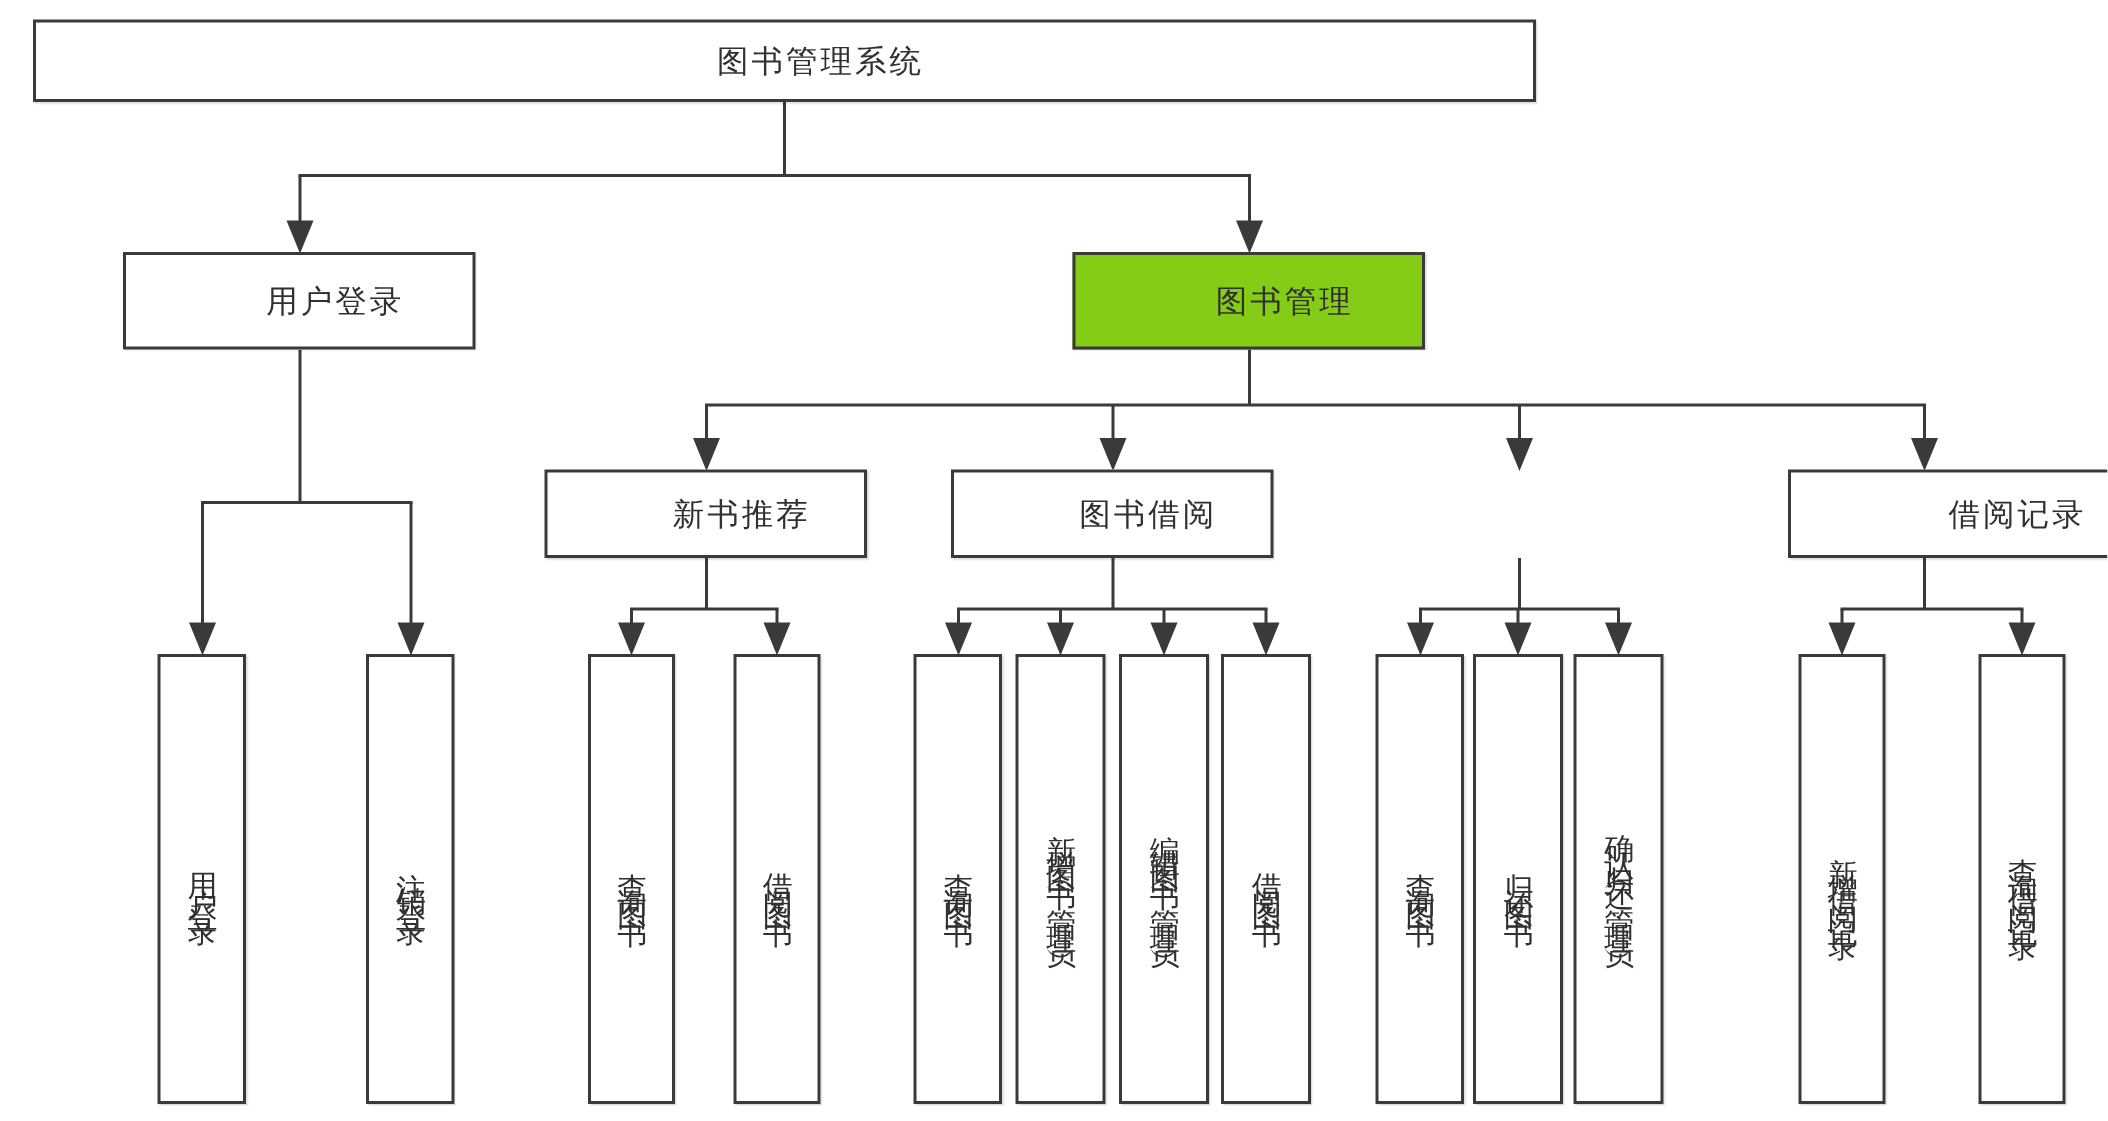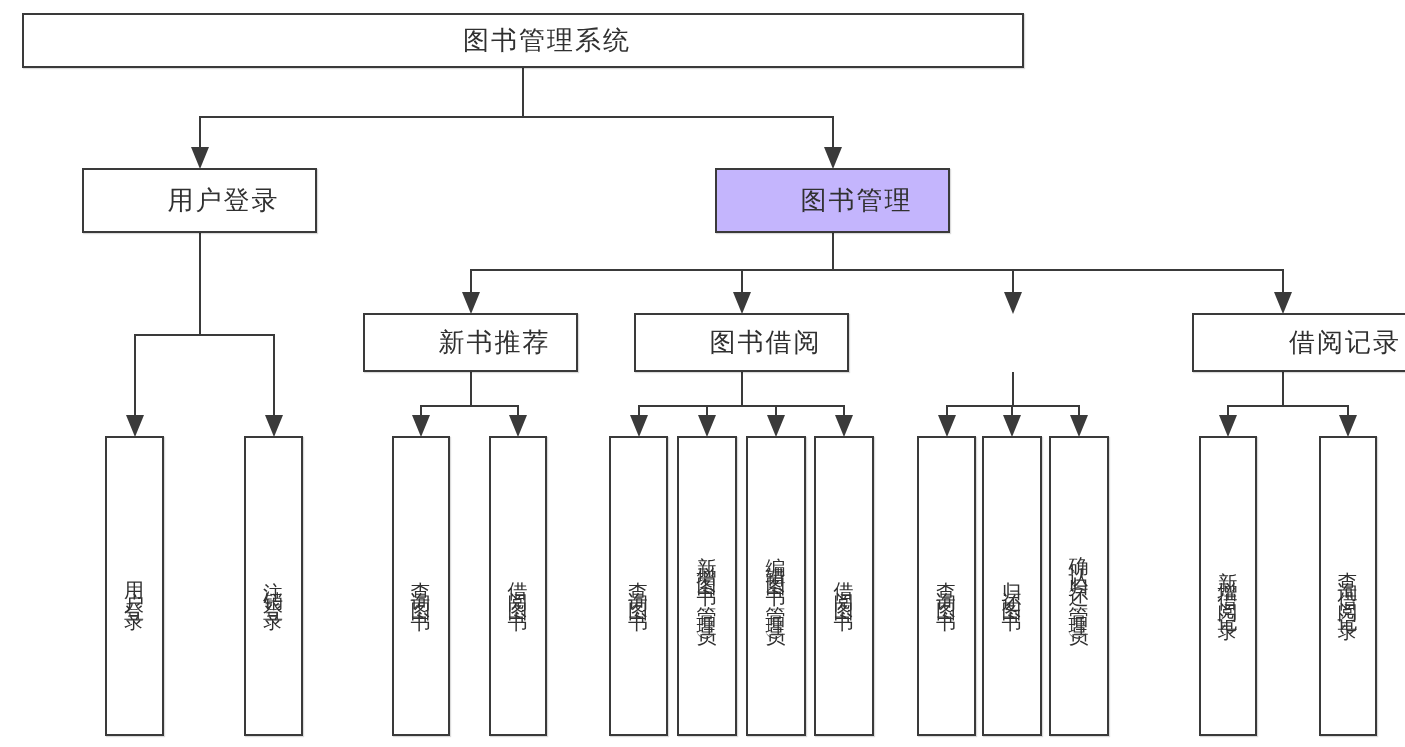--- a/index.html
+++ b/index.html
@@ -20,21 +20,21 @@
     border: 2px solid var(--line);
     background: #ffffff;
     color: var(--text);
     display: flex;
     align-items: center;
     justify-content: center;
     box-shadow: 1px 1px 1px rgba(0,0,0,0.14);
     white-space: nowrap;
   }
   .node.h {
-    font-size: 26px;
+    font-size: 21px;
     letter-spacing: 2px;
     padding-left: 48px;
   }
   .node.v {
     writing-mode: vertical-rl;
     text-orientation: mixed;
     font-size: 20px;
     line-height: 1;
     letter-spacing: 10px;
   }
@@ -112,21 +112,21 @@
       <div class="line" style="left: 1281.5px; top: 372px; width: 2px; height: 34px;"></div>
       <div class="line" style="left: 1227px; top: 405px; width: 122px; height: 2px;"></div>
       <div class="line" style="left: 1227px; top: 406px; width: 2px; height: 28px;"></div>
       <div class="arrow" style="left: 1219px; top: 415px;"></div>
       <div class="line" style="left: 1347px; top: 406px; width: 2px; height: 28px;"></div>
       <div class="arrow" style="left: 1339px; top: 415px;"></div>
     </div>
   <div class="layer" id="node-layer">
       <div class="node h" style="left: 22px; top: 13px; width: 1002px; height: 55px; background: rgb(255, 255, 255);">图书管理系统</div>
       <div class="node h" style="left: 82px; top: 168px; width: 235px; height: 65px; background: rgb(255, 255, 255);">用户登录</div>
-      <div class="node h" style="left: 715px; top: 168px; width: 235px; height: 65px; background: #c4b5fd;">图书管理</div>
+      <div class="node h" style="left: 715px; top: 168px; width: 235px; height: 65px; background: #84cc16;">图书管理</div>
       <div class="node h" style="left: 363px; top: 313px; width: 215px; height: 59px; background: rgb(255, 255, 255);">新书推荐</div>
       <div class="node h" style="left: 634px; top: 313px; width: 215px; height: 59px; background: rgb(255, 255, 255);">图书借阅</div>
       <div class="node h" style="left: 1175px; top: 313px; width: 258px; height: 59px; background: rgb(255, 255, 255); margin-left: 17px;">借阅记录</div>
       <div class="node v" style="left: 105px; top: 436px; width: 59px; height: 300px; background: rgb(255, 255, 255);">用户登录</div>
       <div class="node v" style="left: 244px; top: 436px; width: 59px; height: 300px; background: rgb(255, 255, 255);">注销登录</div>
       <div class="node v" style="left: 392px; top: 436px; width: 58px; height: 300px; background: rgb(255, 255, 255);">查询图书</div>
       <div class="node v" style="left: 489px; top: 436px; width: 58px; height: 300px; background: rgb(255, 255, 255);">借阅图书</div>
       <div class="node v" style="left: 609px; top: 436px; width: 59px; height: 300px; background: rgb(255, 255, 255);">查询图书</div>
       <div class="node v" style="left: 677px; top: 436px; width: 60px; height: 300px; background: rgb(255, 255, 255);">新增图书（管理员）</div>
       <div class="node v" style="left: 746px; top: 436px; width: 60px; height: 300px; background: rgb(255, 255, 255);">编辑图书（管理员）</div>

